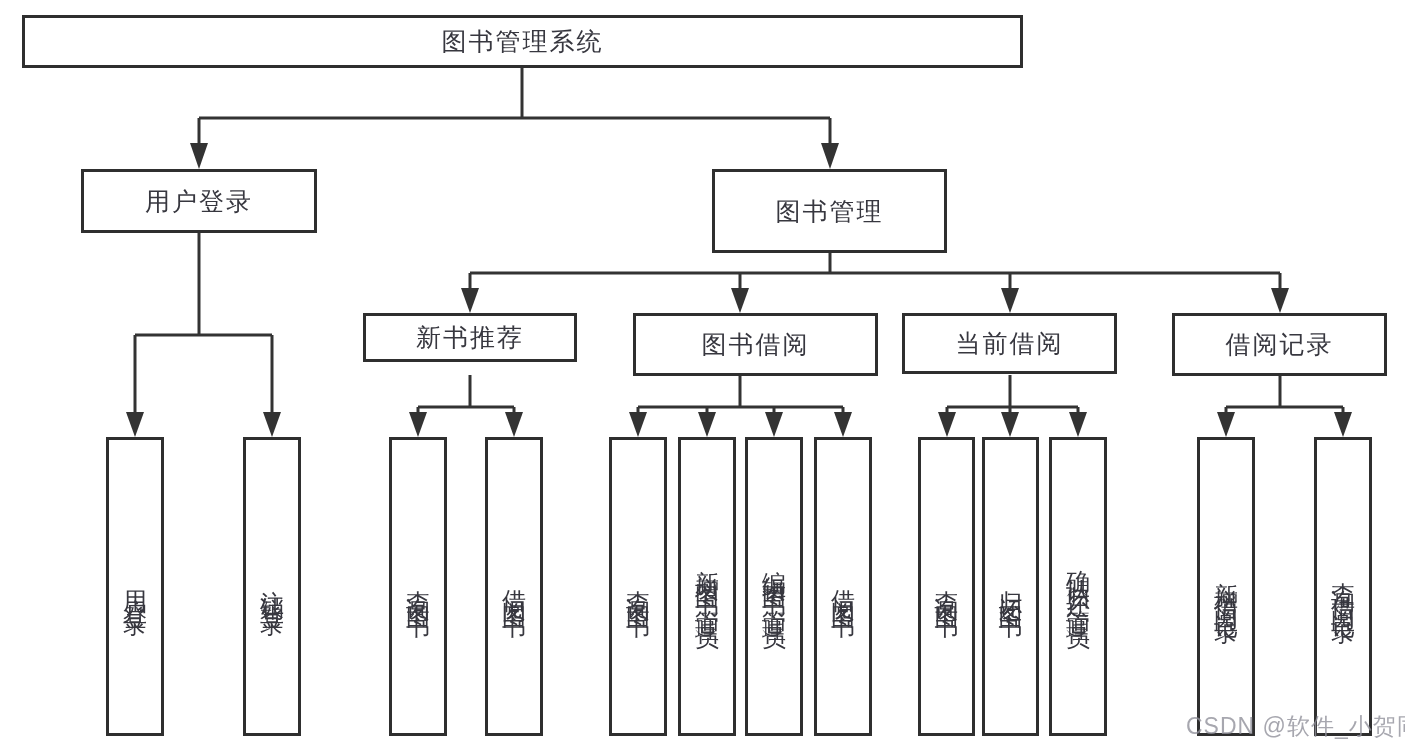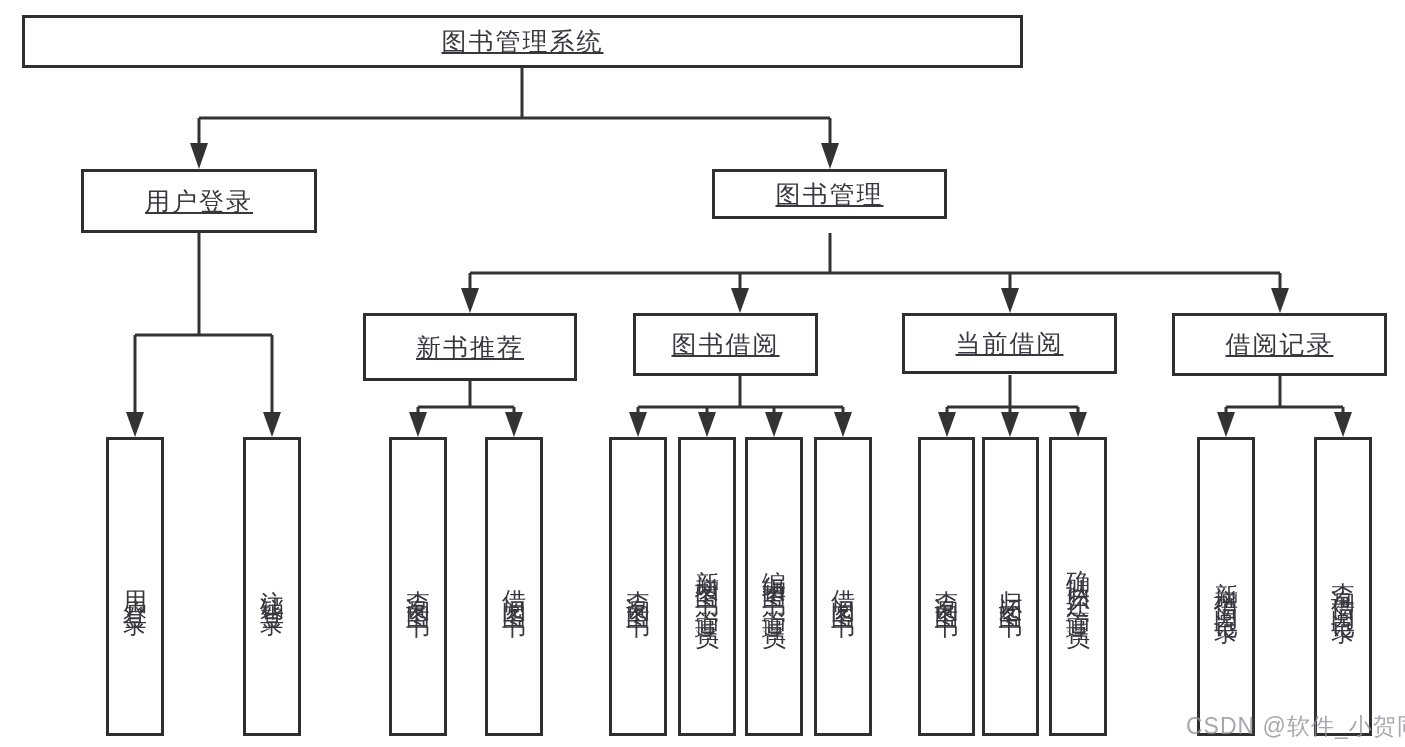--- a/index.html
+++ b/index.html
@@ -29,21 +29,20 @@
     background: #ffffff;
     display: flex;
     align-items: center;
     justify-content: center;
     color: #37373f;
   }
   .node.h span {
     font-size: 25px;
     letter-spacing: 2px;
     white-space: nowrap;
-    text-decoration: underline;
   }
   .node.v span {
     writing-mode: vertical-rl;
     text-orientation: mixed;
     font-size: 24px;
     line-height: 1;
     letter-spacing: 8px;
     white-space: nowrap;
   }
   .watermark {
@@ -134,28 +133,28 @@
     </g>
   </svg>
 
   <div class="node h" style="left:22px;top:15px;width:1001px;height:53px">
     <span>图书管理系统</span>
   </div>
 
   <div class="node h" style="left:81px;top:169px;width:236px;height:64px">
     <span>用户登录</span>
   </div>
-  <div class="node h" style="left:712px;top:169px;width:235px;height:50px">
+  <div class="node h" style="left:712px;top:169px;width:235px;height:84px">
     <span>图书管理</span>
   </div>
 
-  <div class="node h" style="left:363px;top:313px;width:214px;height:68px">
+  <div class="node h" style="left:363px;top:313px;width:214px;height:49px">
     <span>新书推荐</span>
   </div>
-  <div class="node h" style="left:633px;top:313px;width:185px;height:63px">
+  <div class="node h" style="left:633px;top:313px;width:245px;height:63px">
     <span>图书借阅</span>
   </div>
   <div class="node h" style="left:902px;top:313px;width:215px;height:61px">
     <span>当前借阅</span>
   </div>
   <div class="node h" style="left:1172px;top:313px;width:215px;height:63px">
     <span>借阅记录</span>
   </div>
 
   <div class="node v" style="left:106px;top:437px;width:58px;height:299px">

